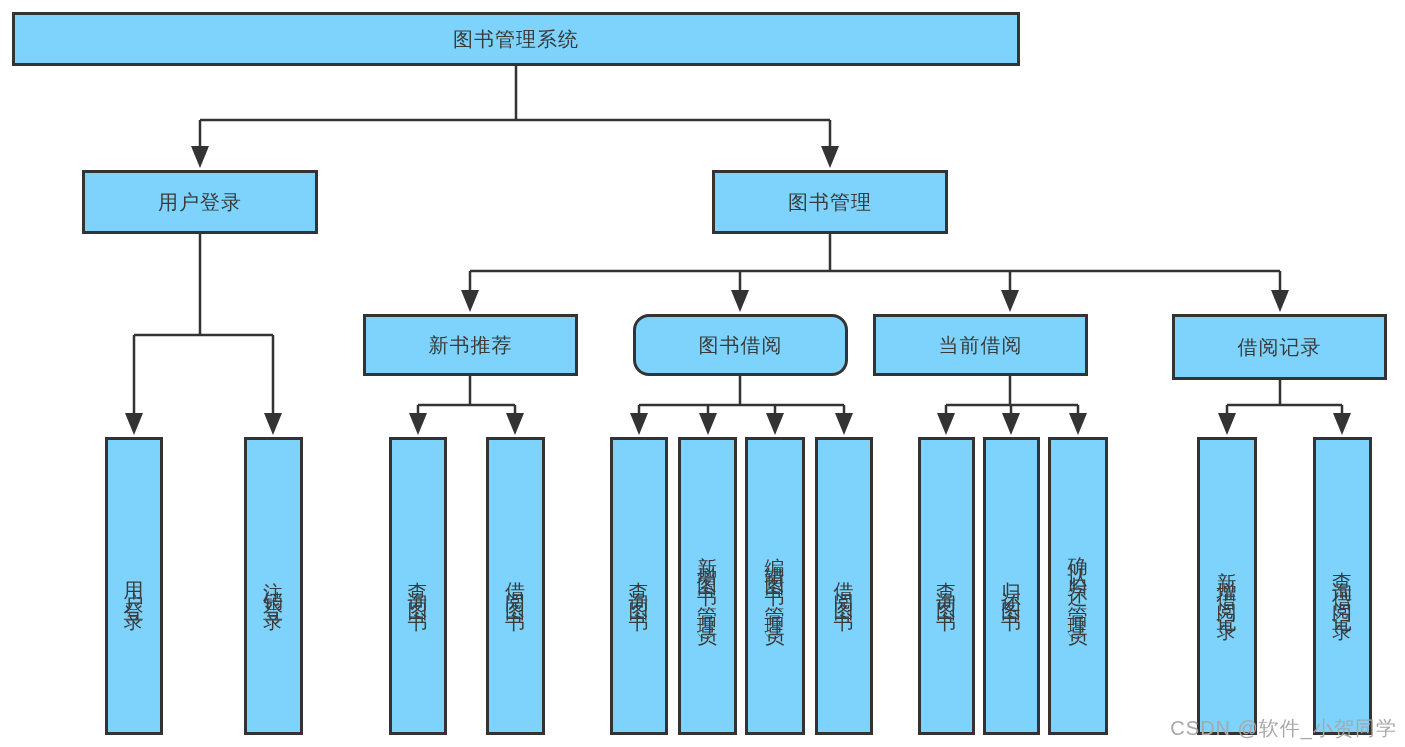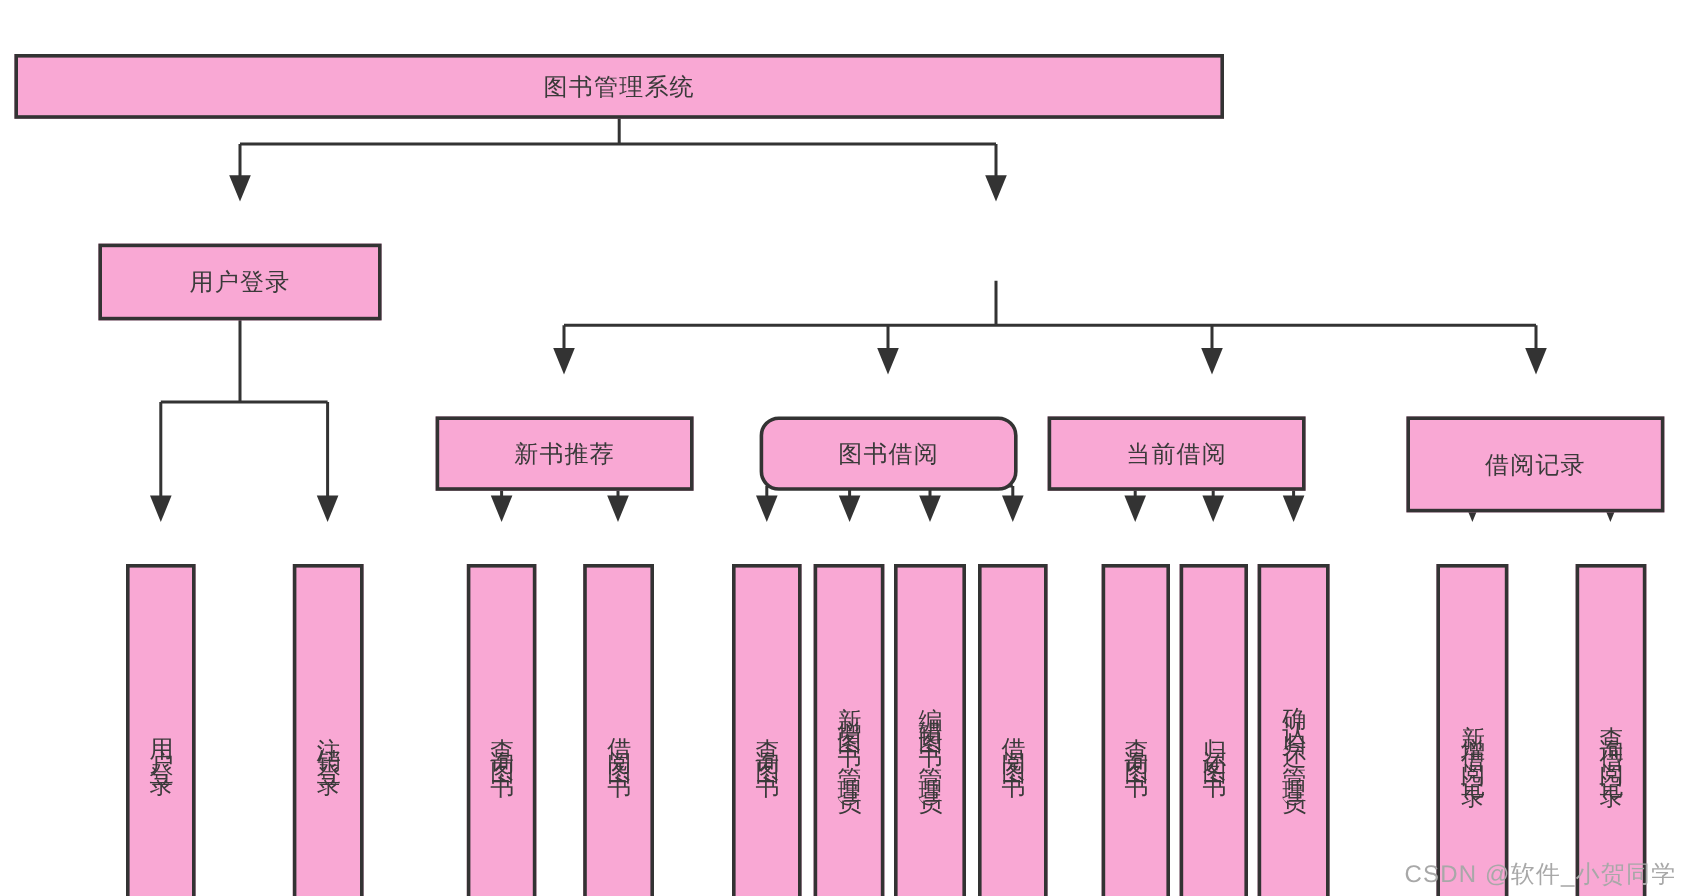--- a/index.html
+++ b/index.html
@@ -7,46 +7,45 @@
     position: relative;
     width: 1405px;
     height: 747px;
     background: #ffffff;
     font-family: "Liberation Sans", sans-serif;
     overflow: hidden;
   }
   .node {
     position: absolute;
     box-sizing: border-box;
-    background: #f9a8d4;
+    background: #7dd3fc;
     border: 3px solid #333333;
     display: flex;
     align-items: center;
     justify-content: center;
     color: #3a3a3a;
     font-size: 20px;
     letter-spacing: 1px;
     white-space: nowrap;
-    margin-top: 33px;
   }
   .leaf span {
     writing-mode: vertical-rl;
     letter-spacing: 10px;
     line-height: 1;
   }
   
   .b-root      { left: 12px;   top: 12px;  width: 1008px; height: 54px; }
   
   .b-login     { left: 82px;   top: 170px; width: 236px;  height: 64px; }
   .b-mgmt      { left: 712px;  top: 170px; width: 236px;  height: 64px; }
   
   .b-l3-0      { left: 363px;  top: 314px; width: 215px;  height: 62px; }
   .b-l3-1      { left: 633px;  top: 314px; width: 215px;  height: 62px; border-radius: 16px; }
   .b-l3-2      { left: 873px;  top: 314px; width: 215px;  height: 62px; }
-  .b-l3-3      { left: 1172px; top: 314px; width: 215px;  height: 80px; }
+  .b-l3-3      { left: 1172px; top: 314px; width: 215px;  height: 66px; }
   
   .leaf        { top: 437px; height: 298px; }
   .b-lf-ul-0   { left: 105px;  width: 58px; }
   .b-lf-ul-1   { left: 244px;  width: 59px; }
   .b-lf-nb-0   { left: 389px;  width: 58px; }
   .b-lf-nb-1   { left: 486px;  width: 59px; }
   .b-lf-bb-0   { left: 610px;  width: 58px; }
   .b-lf-bb-1   { left: 678px;  width: 59px; }
   .b-lf-bb-2   { left: 745px;  width: 60px; }
   .b-lf-bb-3   { left: 815px;  width: 58px; }
@@ -130,20 +129,23 @@
     </g>
   </svg>
 
   <div class="node b-root">
     <span>图书管理系统</span>
   </div>
 
   <div class="node b-login">
     <span>用户登录</span>
   </div>
+  <div class="node b-mgmt">
+    <span>图书管理</span>
+  </div>
 
   <div class="node b-l3-0">
     <span>新书推荐</span>
   </div>
   <div class="node b-l3-1">
     <span>图书借阅</span>
   </div>
   <div class="node b-l3-2">
     <span>当前借阅</span>
   </div>

